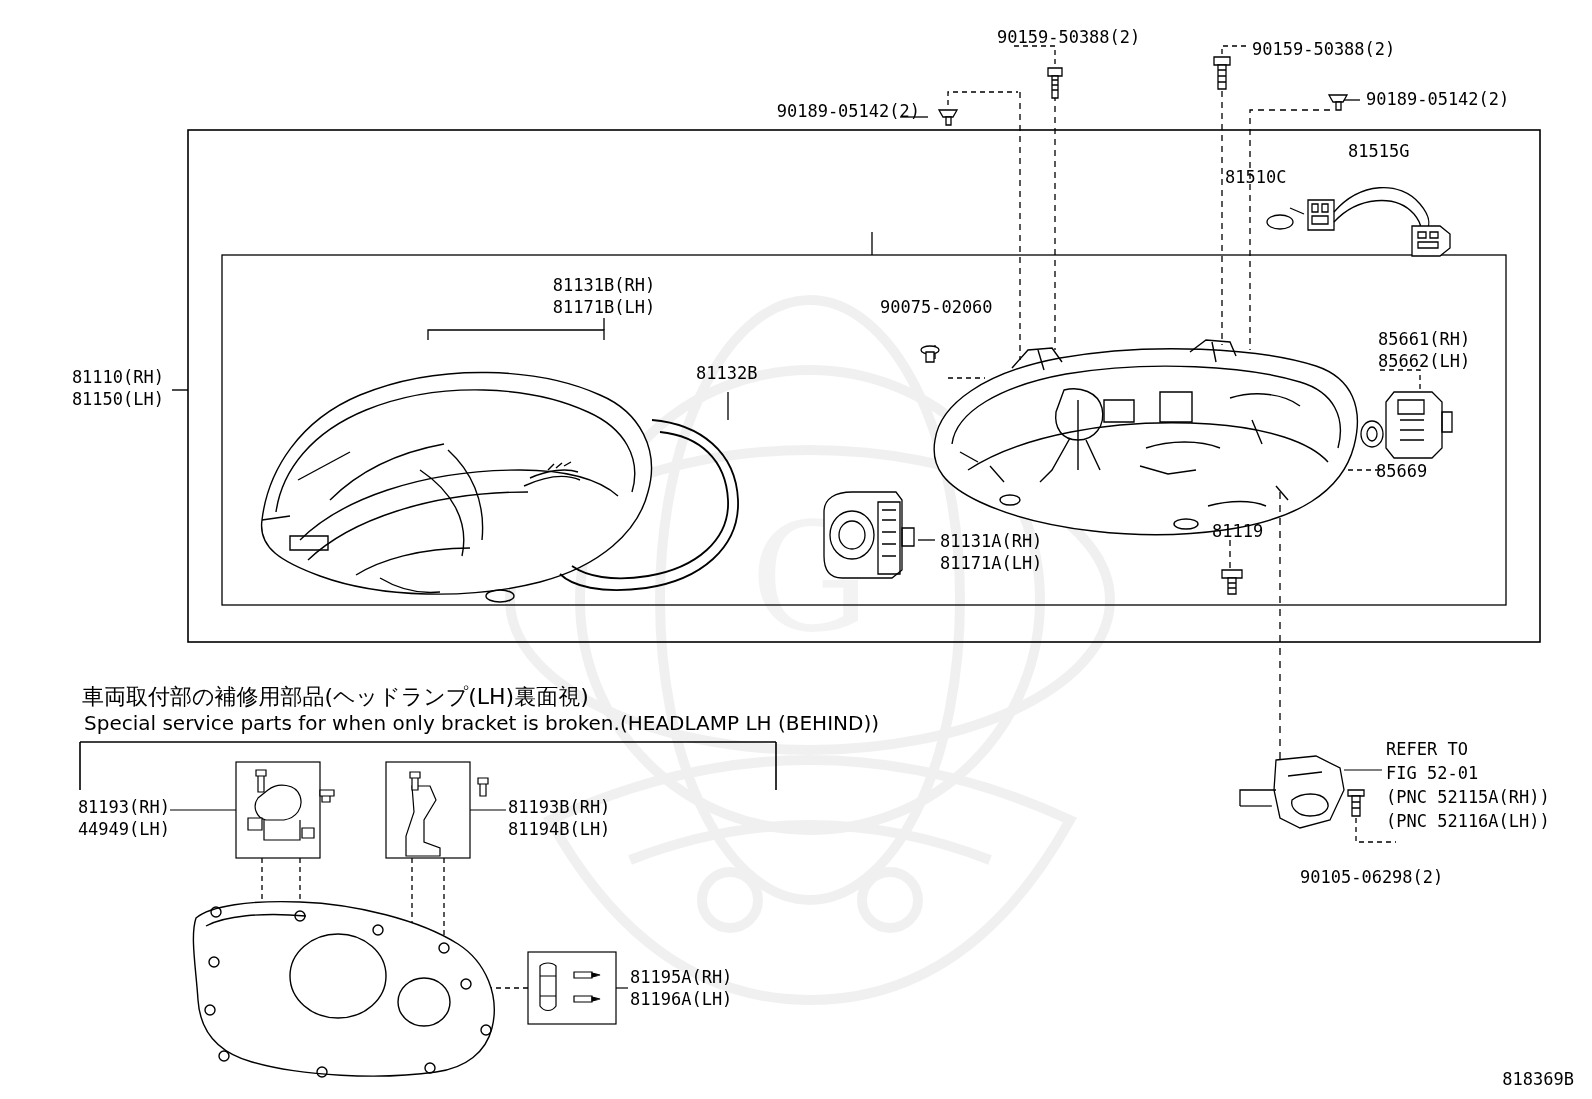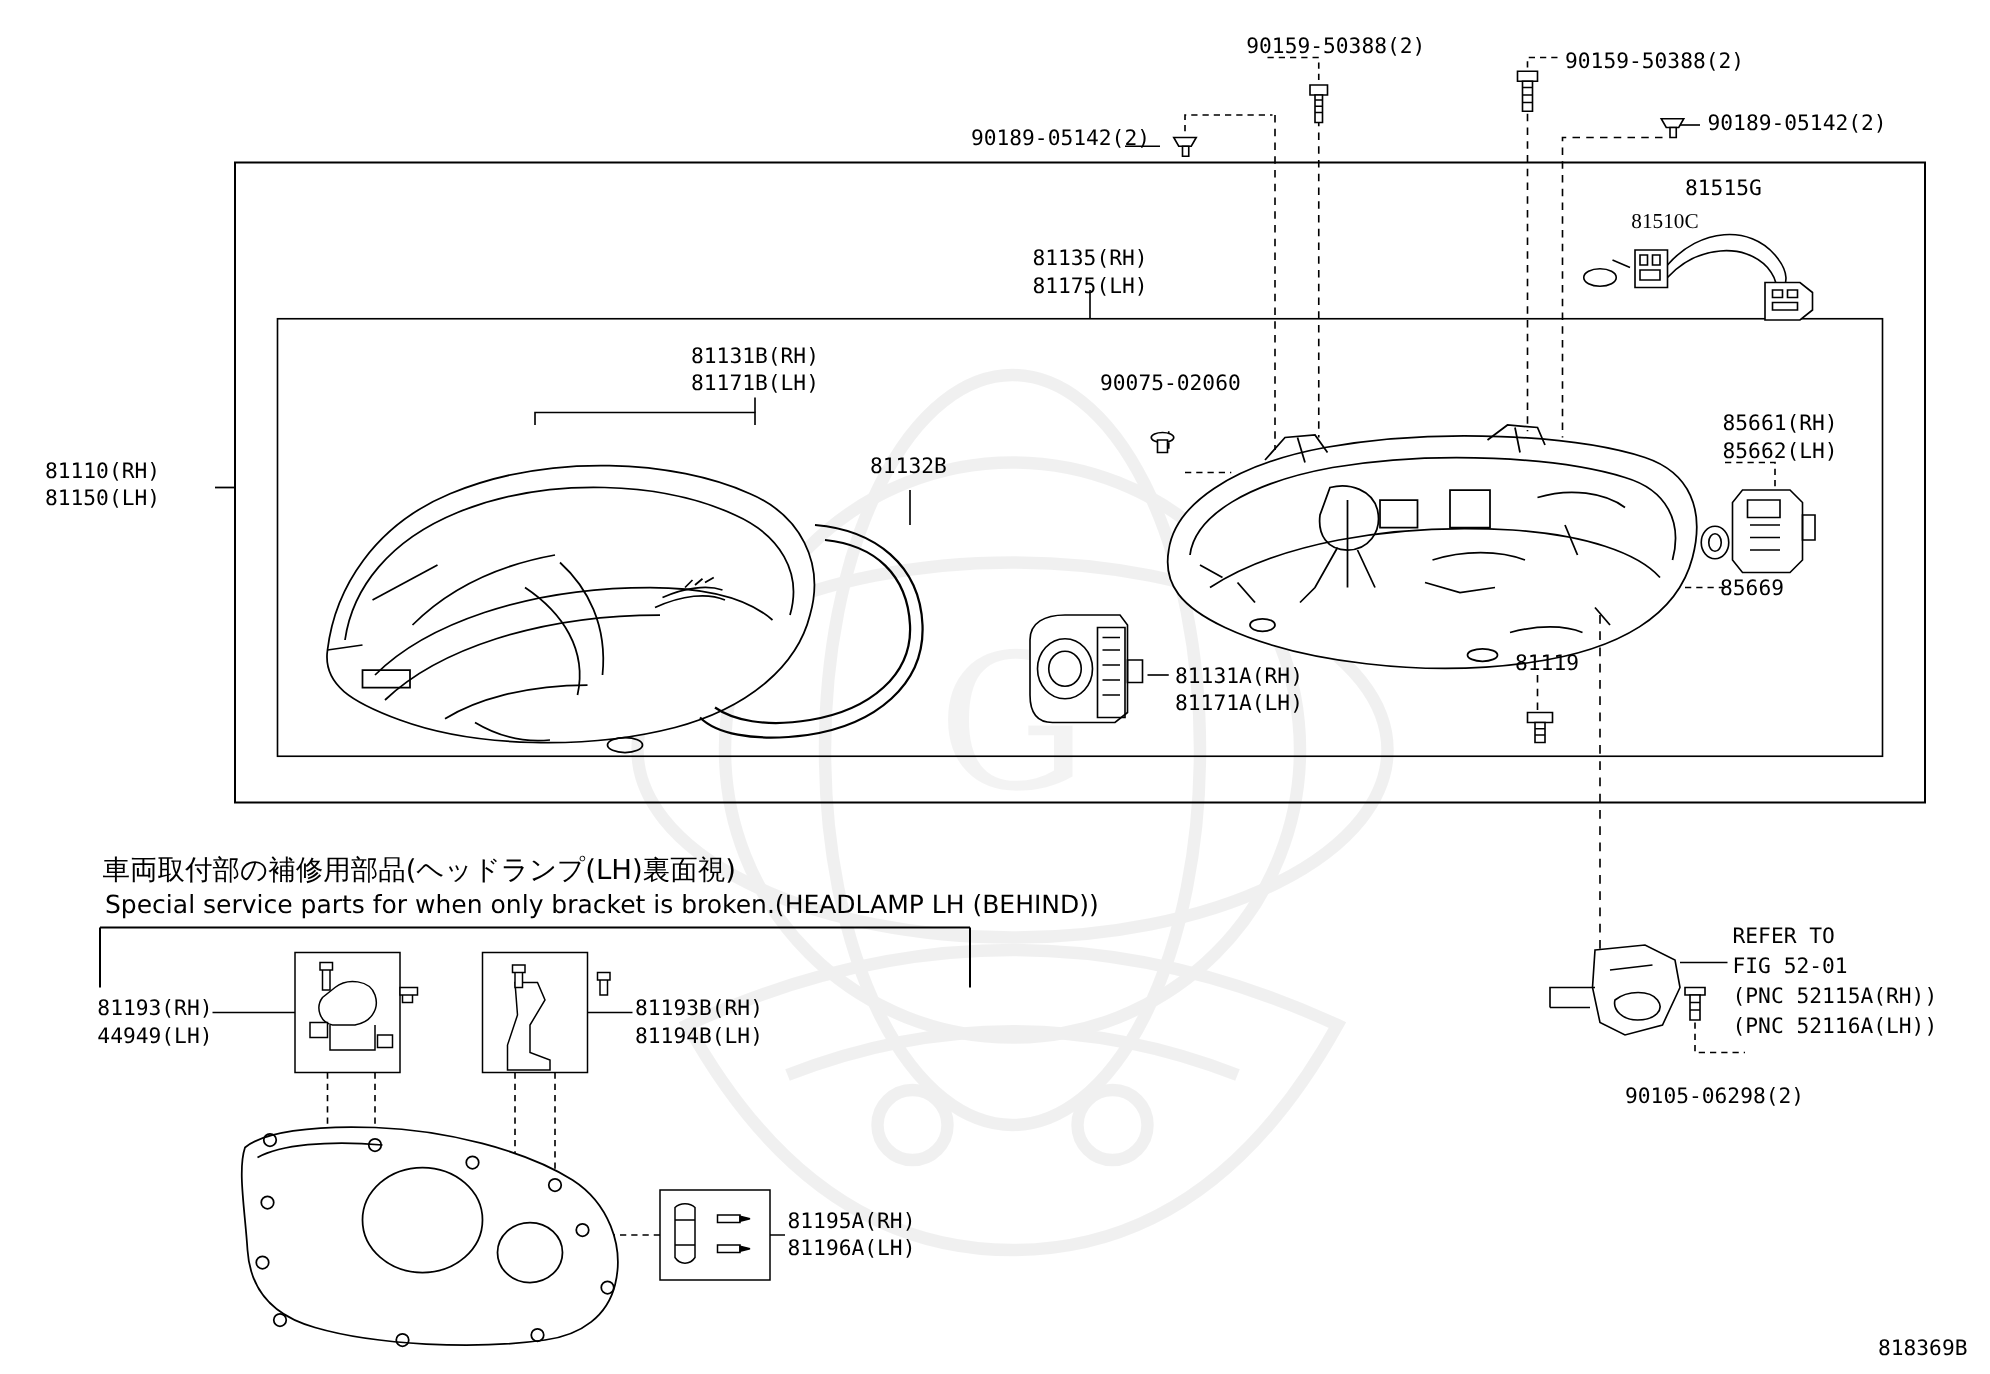--- a/index.html
+++ b/index.html
@@ -332,31 +332,29 @@
         <path d="M1344 770 L 1382 770" stroke-width="1.2"></path>
       </g>
     </svg>
   </div>
 
   <div class="lbl r" style="left:760px;top:100px;width:160px;">90189-05142(2)</div>
   <div class="lbl" style="left:997px;top:26px;">90159-50388(2)</div>
   <div class="lbl" style="left:1252px;top:38px;">90159-50388(2)</div>
   <div class="lbl" style="left:1366px;top:88px;">90189-05142(2)</div>
 
-  <div class="lbl" style="left:1305px;top:166px;font-family:Liberation Serif, serif;">81510C</div>
+  <div class="lbl" style="left:1225px;top:166px;">81510C</div>
   <div class="lbl" style="left:1348px;top:140px;">81515G</div>
 
-  <div class="lbl c" style="left:760px;top:196px;width:224px;">81135(RH)
-81175(LH)</div>
 
   <div class="lbl c" style="left:480px;top:274px;width:248px;">81131B(RH)
 81171B(LH)</div>
   <div class="lbl" style="left:696px;top:362px;">81132B</div>
 
-  <div class="lbl r" style="left:0px;top:366px;width:164px;text-align:center;">81110(RH)
+  <div class="lbl r" style="left:0px;top:366px;width:164px;">81110(RH)
 81150(LH)</div>
 
   <div class="lbl" style="left:880px;top:296px;text-align:right;">90075-02060</div>
 
   <div class="lbl" style="left:1378px;top:328px;">85661(RH)
 85662(LH)</div>
   <div class="lbl" style="left:1376px;top:460px;">85669</div>
   <div class="lbl" style="left:1212px;top:520px;">81119</div>
 
   <div class="lbl" style="left:940px;top:530px;">81131A(RH)

